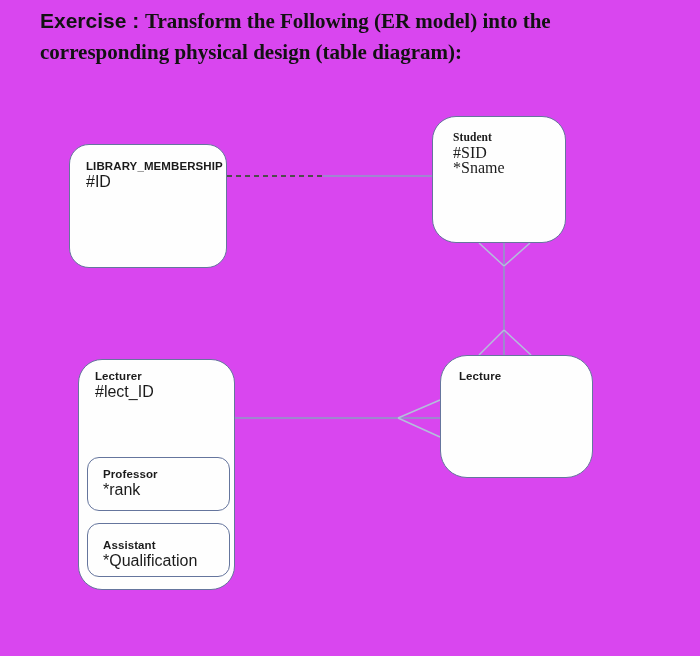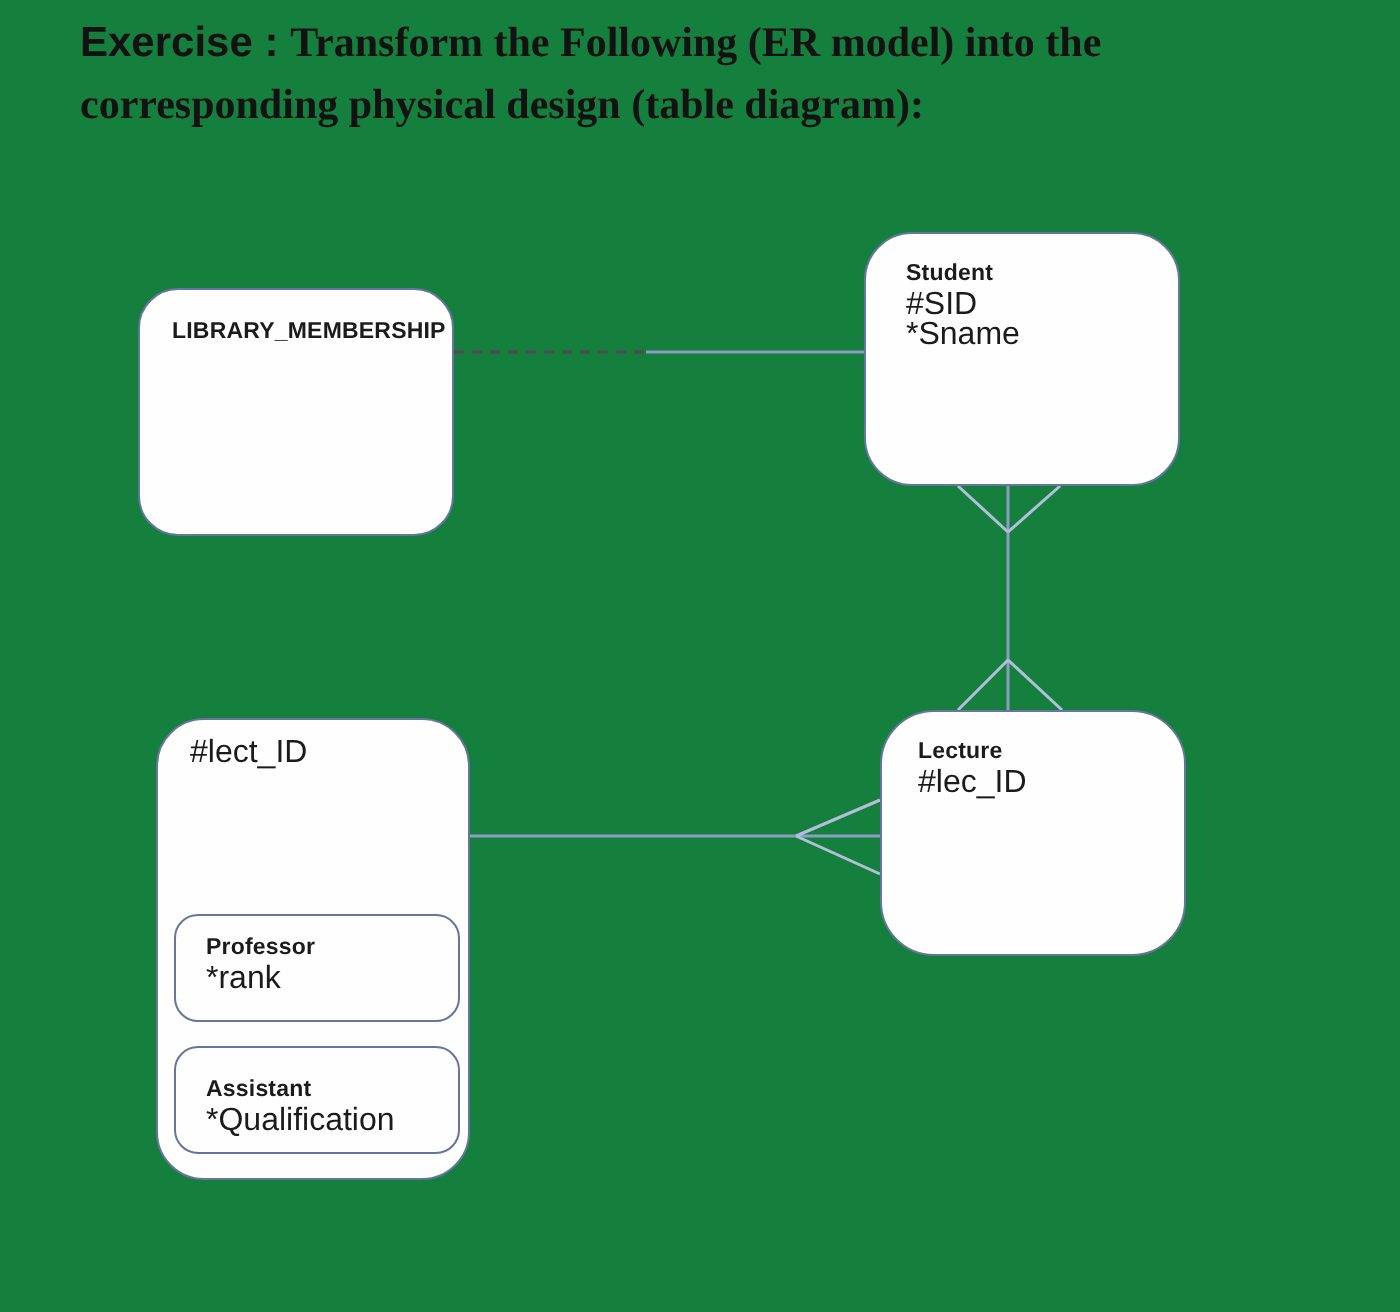--- a/index.html
+++ b/index.html
@@ -1,20 +1,20 @@
 <!DOCTYPE html>
 <html style="--box-border: #65759d; --connector: #8d9cc4; --crow-foot: #b3bfda; --dashed-line: #4d4d4d; --text: #1b1b1b;"><head>
 <meta charset="utf-8">
 <style>
   html, body { margin: 0; padding: 0; background: #ffffff; }
   .page {
     position: relative;
     width: 700px;
     height: 656px;
-    background: #15803d;
+    background: #d946ef;
     overflow: hidden;
     font-family: "Liberation Sans", sans-serif;
   }
   .title {
     position: absolute;
     left: 40px;
     top: 4px;
     width: 520px;
     margin: 0;
     font-weight: bold;
@@ -38,21 +38,21 @@
     box-sizing: border-box;
     border: 1.6px solid var(--box-border);
     border-radius: 20px;
     background: #fefefe;
     color: var(--text);
   }
   .ename { font-weight: bold; font-size: 11.5px; line-height: 15px; letter-spacing: 0.1px; }
   .attr  { font-size: 16px; line-height: 15px; }
 
   .e-library   { left: 69px;  top: 125px; width: 158px; height: 124px; padding: 14px 0 0 16px; border-radius: 20px; margin-top: 19px; }
-  .e-student   { left: 432px; top: 116px; width: 158px; height: 127px; padding: 13px 0 0 20px; border-radius: 24px; }
+  .e-student   { left: 432px; top: 116px; width: 134px; height: 127px; padding: 13px 0 0 20px; border-radius: 24px; font-family: Liberation Serif, serif; }
   .e-lecturer  { left: 78px;  top: 359px; width: 157px; height: 231px; padding: 9px 0 0 16px;  border-radius: 24px; }
   .e-lecture   { left: 440px; top: 355px; width: 153px; height: 123px; padding: 13px 0 0 18px; border-radius: 27px; }
   .e-professor { left: 8px;   top: 97px;  width: 143px; height: 54px;  padding: 9px 0 0 15px;  border-radius: 12px; }
   .e-assistant { left: 8px;   top: 163px; width: 143px; height: 54px;  padding: 14px 0 0 15px; border-radius: 12px; }
 </style>
 </head>
 <body>
 
 <div class="page">
 
@@ -69,40 +69,41 @@
     <line class="fork" x1="504" y1="330" x2="479" y2="355"></line>
     <line class="fork" x1="504" y1="330" x2="531" y2="355"></line>
 
     <line class="conn" x1="235" y1="418" x2="440" y2="418"></line>
     <line class="fork" x1="398" y1="418" x2="440" y2="400"></line>
     <line class="fork" x1="398" y1="418" x2="440" y2="437"></line>
   </svg>
 
   <div class="entity e-library">
     <div class="ename">LIBRARY_MEMBERSHIP</div>
+    <div class="attr">#ID</div>
   </div>
 
   <div class="entity e-student">
     <div class="ename">Student</div>
     <div class="attr">#SID</div>
     <div class="attr">*Sname</div>
   </div>
 
   <div class="entity e-lecturer">
+    <div class="ename">Lecturer</div>
     <div class="attr">#lect_ID</div>
 
     <div class="entity e-professor">
       <div class="ename">Professor</div>
       <div class="attr">*rank</div>
     </div>
 
     <div class="entity e-assistant">
       <div class="ename">Assistant</div>
       <div class="attr">*Qualification</div>
     </div>
   </div>
 
   <div class="entity e-lecture">
     <div class="ename">Lecture</div>
-    <div class="attr">#lec_ID</div>
   </div>
 
 </div>
 
 </body></html>

